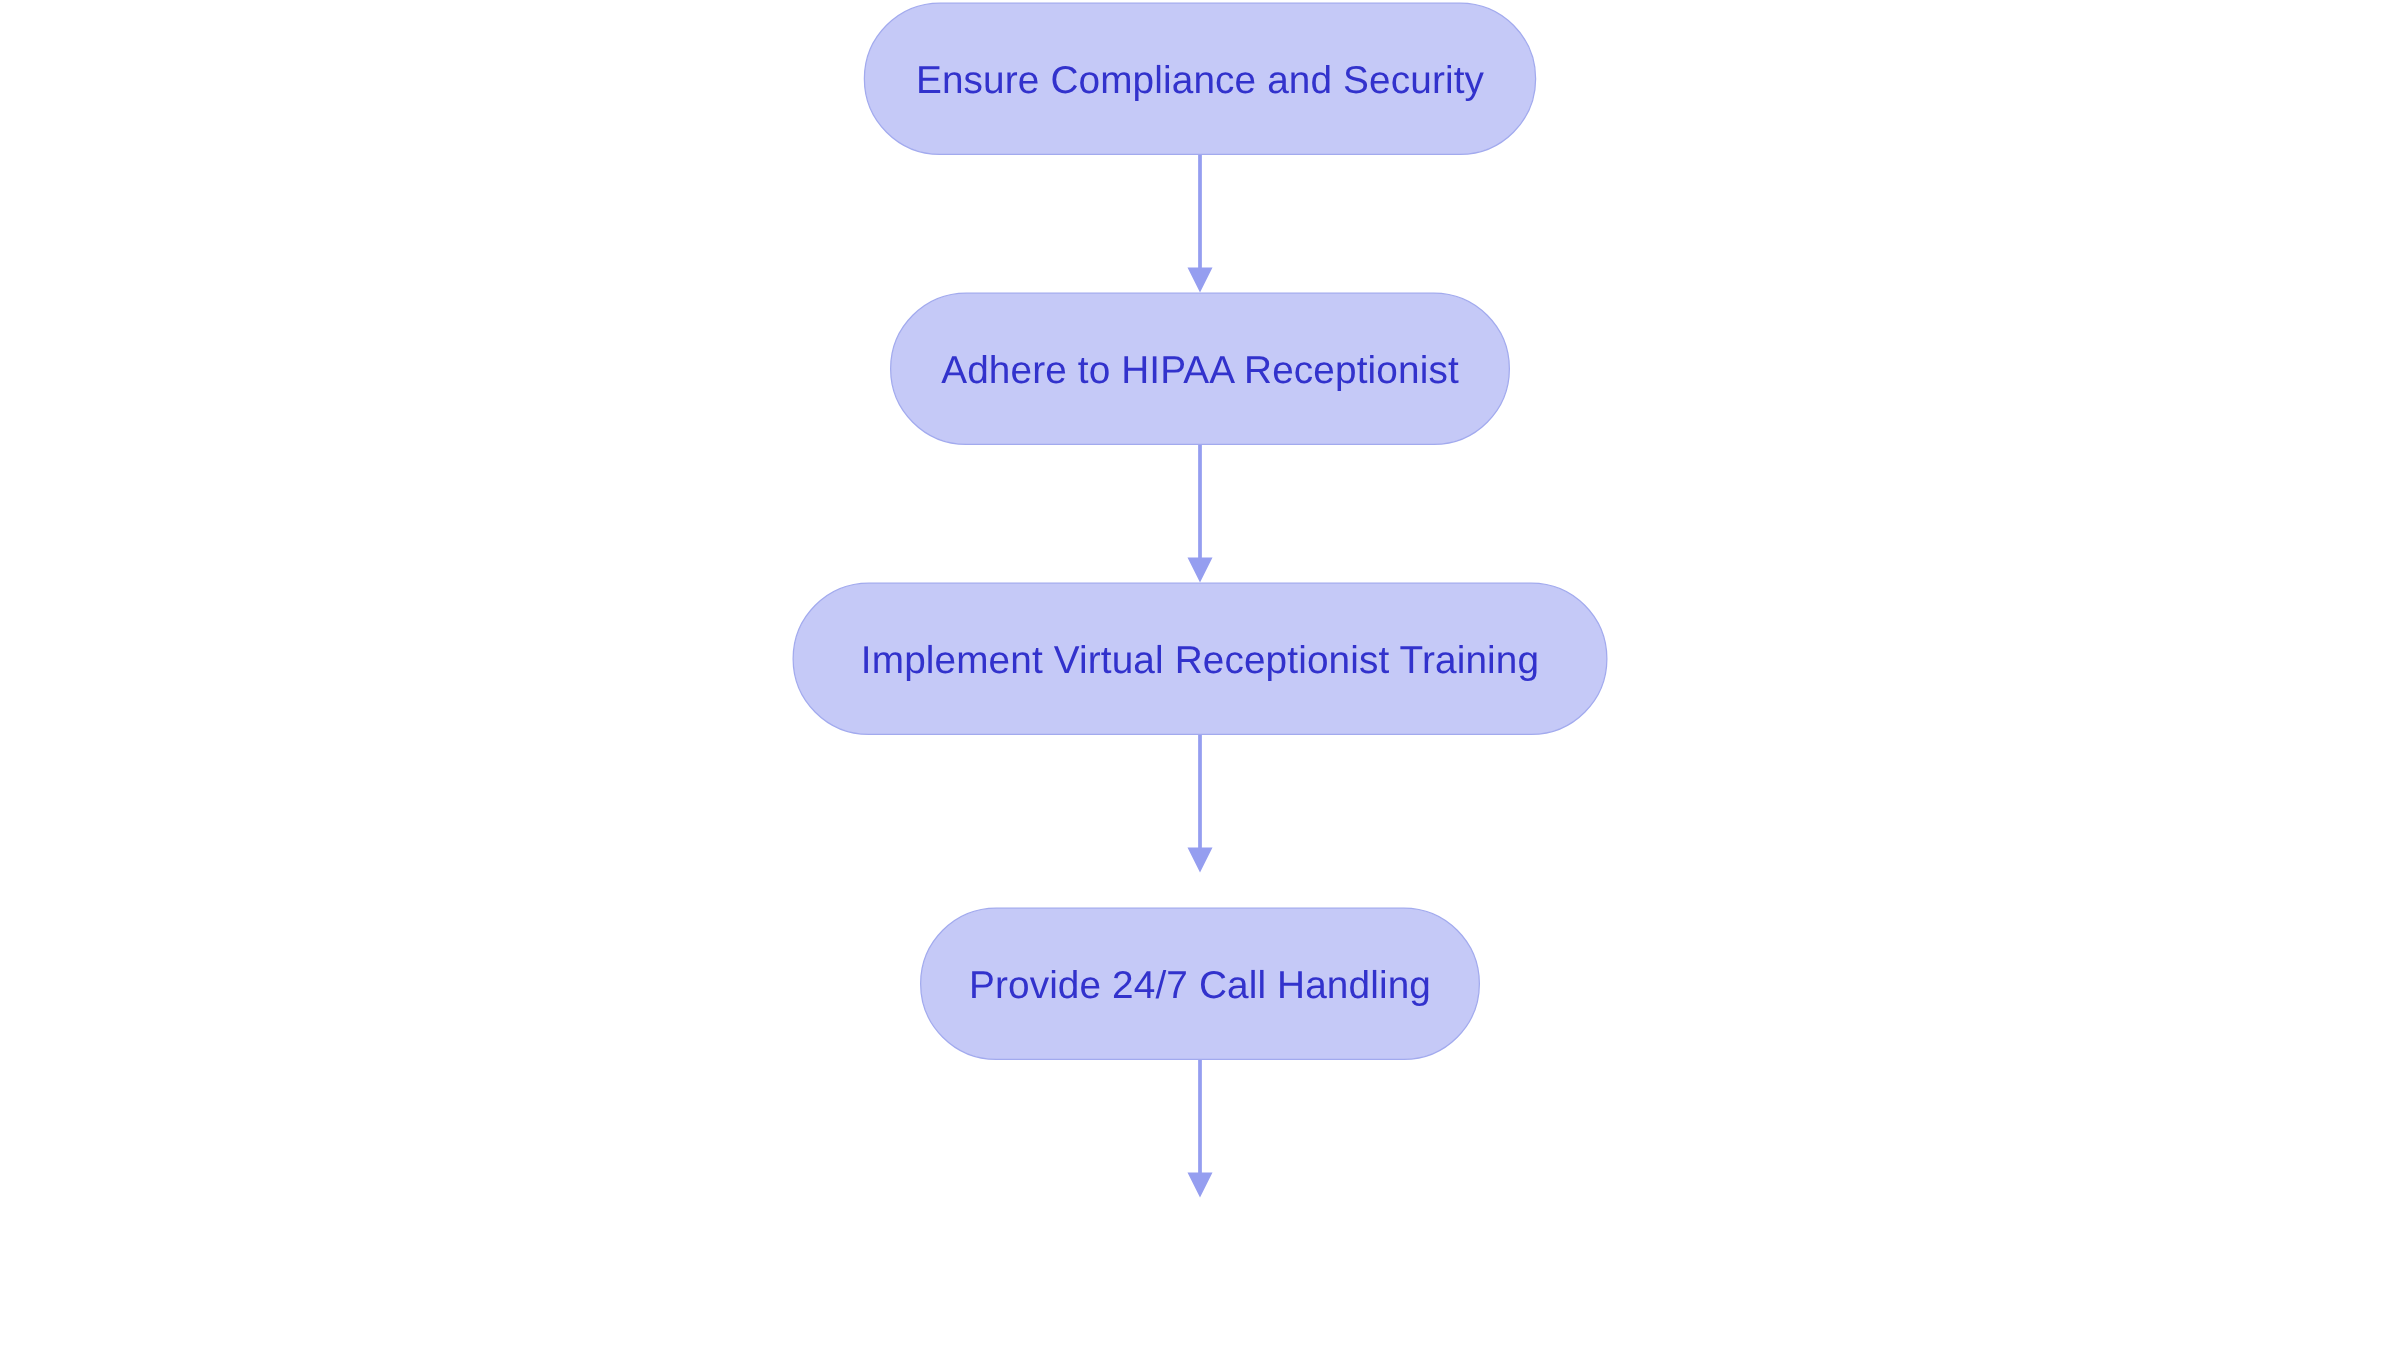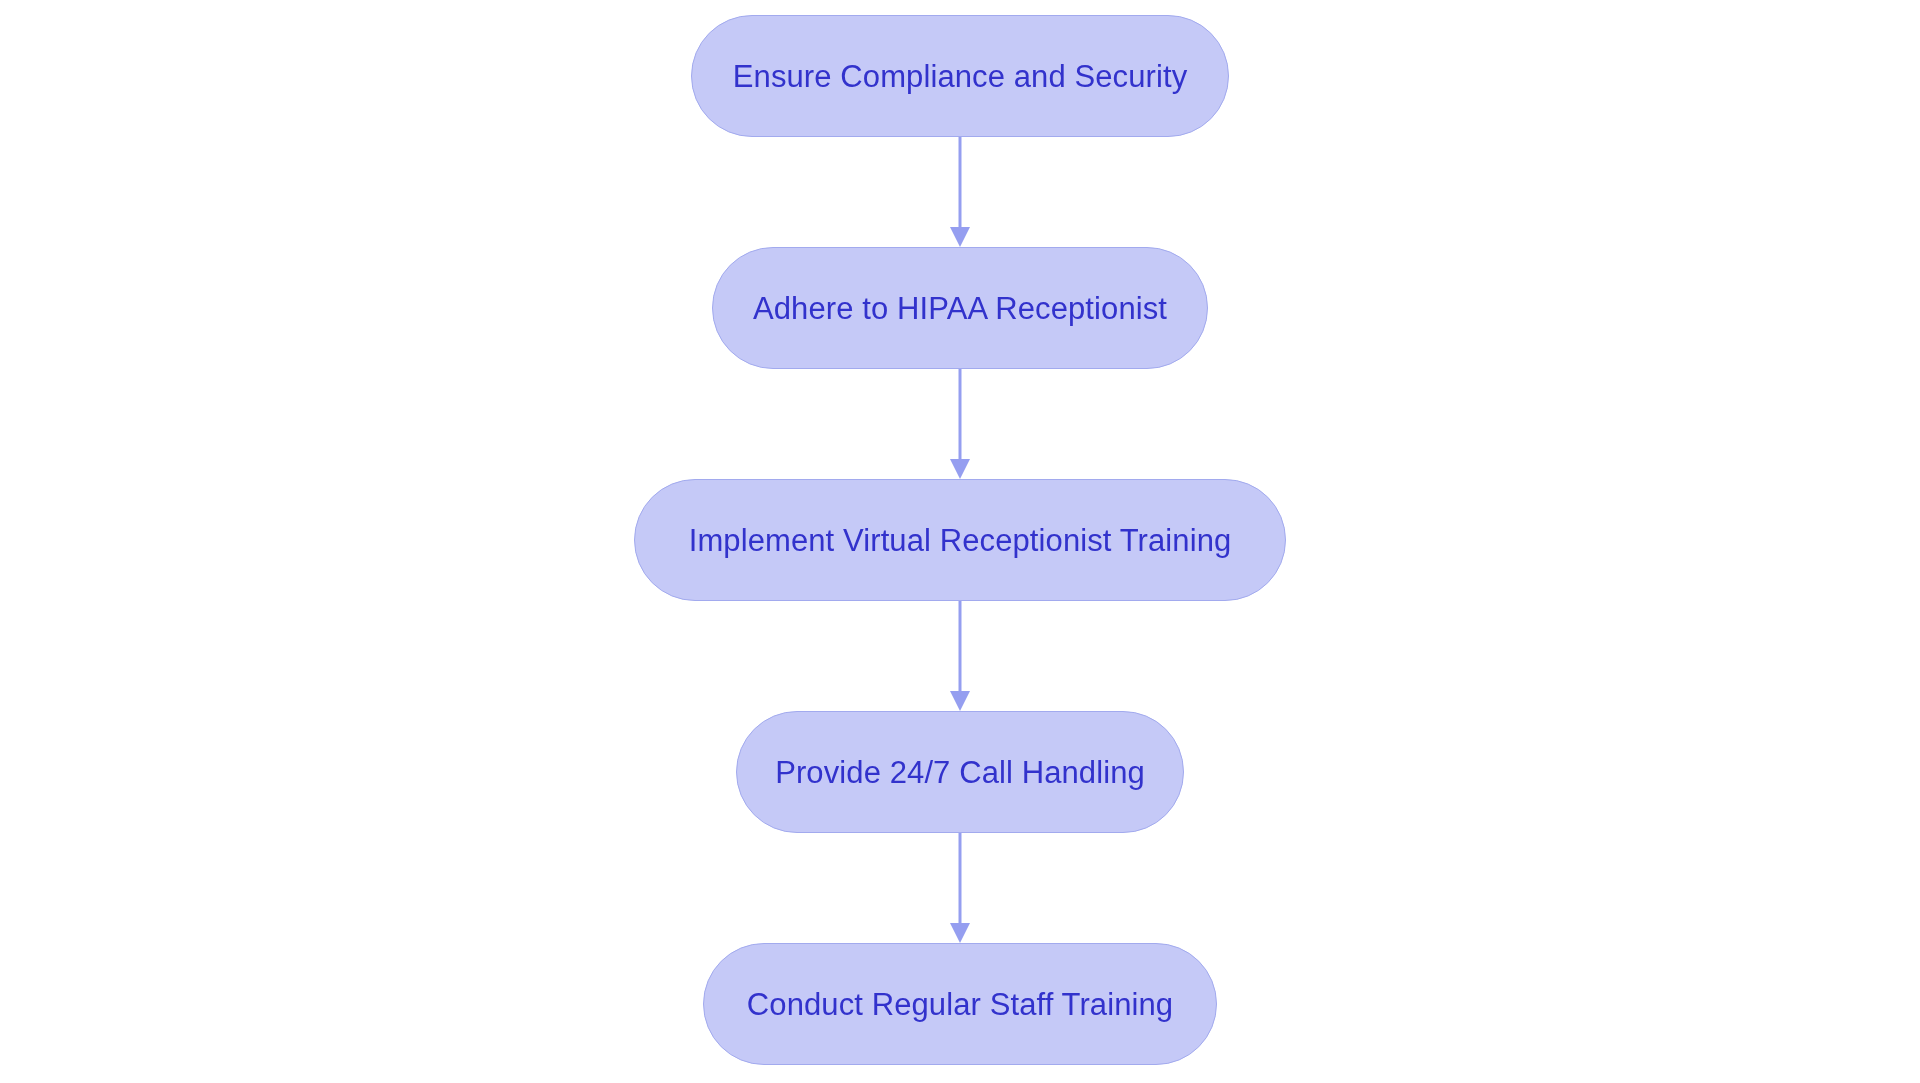--- a/index.html
+++ b/index.html
@@ -25,21 +25,21 @@
   .flow-column {
     position: absolute;
     left: 0;
     top: 0;
     width: 1920px;
     height: 1083px;
     display: flex;
     flex-direction: column;
     align-items: center;
     justify-content: flex-start;
-    padding-top: 15px;
+    padding-top: 2px;
     box-sizing: border-box;
   }
 
   
   .node {
     position: relative;
     height: 122px;
     box-sizing: border-box;
     display: flex;
     align-items: center;
@@ -59,21 +59,21 @@
     color: #3232cc;
     letter-spacing: 0.1px;
     white-space: nowrap;
     text-align: center;
   }
 
   
   .node.n1 { width: 538px; }
   .node.n2 { width: 496px; }
   .node.n3 { width: 652px; }
-  .node.n4 { width: 448px; }
+  .node.n4 { width: 448px; margin-top: 28px; }
   .node.n5 { width: 514px; }
 
   
   .connector {
     position: relative;
     width: 24px;
     height: 110px;
     flex: 0 0 auto;
     display: block;
   }
@@ -135,18 +135,15 @@
       <span class="node-label">Provide 24/7 Call Handling</span>
     </div>
 
     <div class="connector">
       <svg viewBox="0 0 24 110" xmlns="http://www.w3.org/2000/svg" aria-hidden="true">
         <line class="conn-line" x1="12" y1="0" x2="12" y2="92"></line>
         <polygon class="conn-head" points="2,90 22,90 12,110"></polygon>
       </svg>
     </div>
 
-    <div class="node n5">
-      <span class="node-label">Conduct Regular Staff Training</span>
-    </div>
 
   </div>
 </div>
 
 </body></html>

